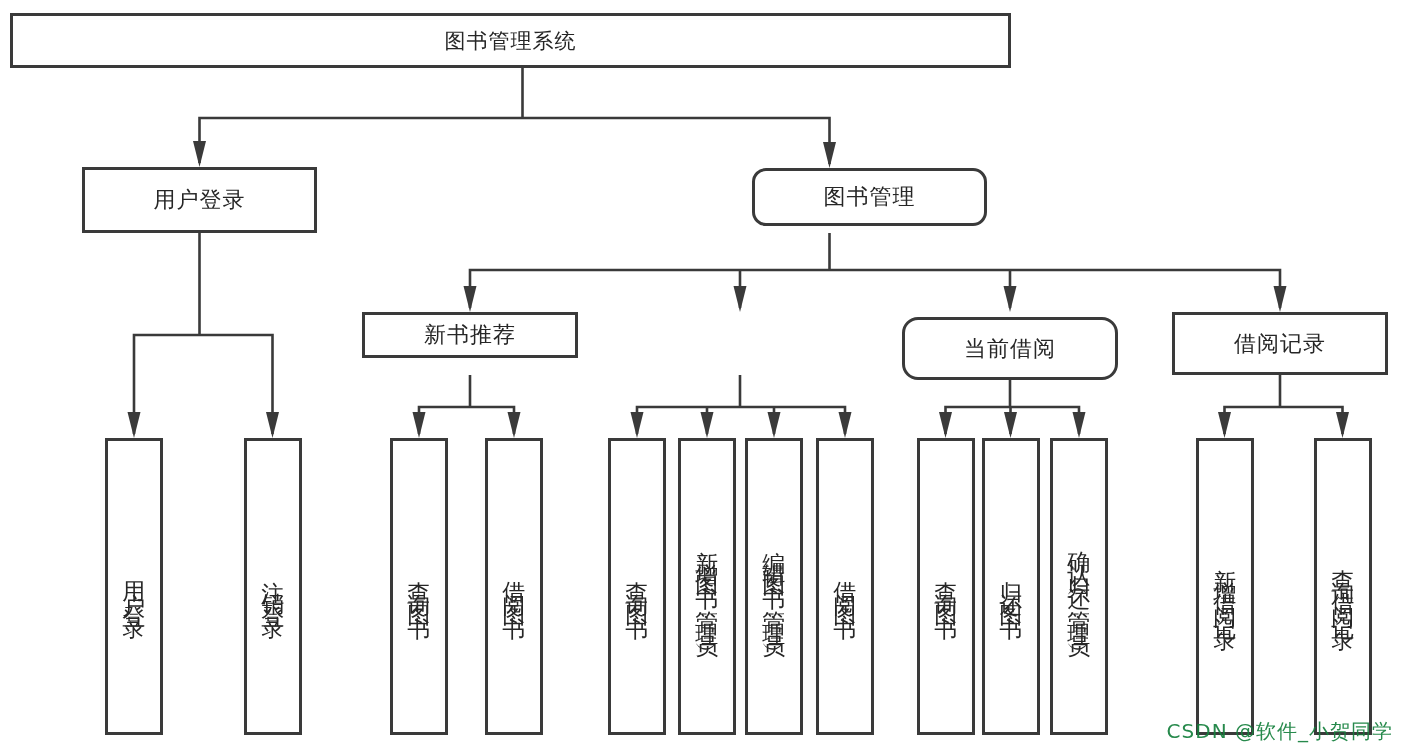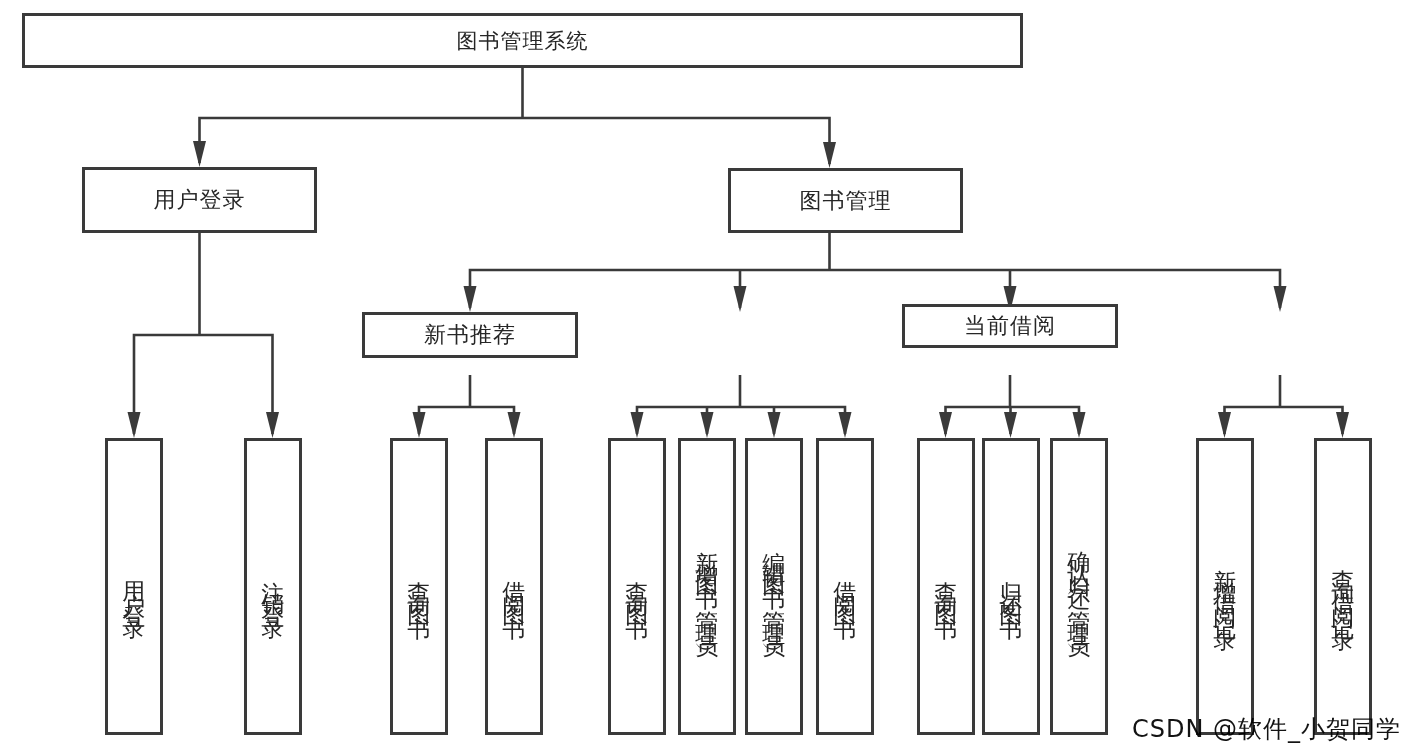--- a/index.html
+++ b/index.html
@@ -39,24 +39,24 @@
     writing-mode: vertical-rl;
     text-orientation: mixed;
     font-size: 23px;
     letter-spacing: 12px;
     line-height: 1.15;
     white-space: nowrap;
   }
 
   .watermark {
     position: absolute;
-    right: 4px;
+    right: 12px;
     bottom: 2px;
-    font-size: 24px;
-    color: #000000;
+    font-size: 20px;
+    color: #15803d;
     opacity: 0.92;
     letter-spacing: 1px;
     z-index: 2;
     white-space: nowrap;
   }
 </style>
 </head>
 <body>
 
 <div class="canvas">
@@ -94,36 +94,39 @@
       <polygon points="767.5,412 780.5,412 774,438"></polygon>
       <polygon points="838.5,412 851.5,412 845,438"></polygon>
       <polygon points="939,412 952,412 945.5,438"></polygon>
       <polygon points="1004,412 1017,412 1010.5,438"></polygon>
       <polygon points="1072.5,412 1085.5,412 1079,438"></polygon>
       <polygon points="1218,412 1231,412 1224.5,438"></polygon>
       <polygon points="1336,412 1349,412 1342.5,438"></polygon>
     </g>
   </svg>
 
-  <div class="node" style="left:22px; top:13px; width:1001px; height:55px;">
+  <div class="node" style="left:10px; top:13px; width:1001px; height:55px;">
     <span class="root-label">图书管理系统</span>
   </div>
 
   <div class="node" style="left:82px; top:167px; width:235px; height:66px;">
     <span class="h-label">用户登录</span>
   </div>
-  <div class="node" style="left:728px; top:168px; width:235px; height:65px;">
+  <div class="node" style="left:752px; top:168px; width:235px; height:58px;border-radius:14px;">
     <span class="h-label">图书管理</span>
   </div>
 
   <div class="node" style="left:362px; top:312px; width:216px; height:46px;">
     <span class="h-label">新书推荐</span>
   </div>
-  <div class="node" style="left:902px; top:304px; width:216px; height:44px;">
+  <div class="node" style="left:902px; top:317px; width:216px; height:63px;border-radius:16px;">
     <span class="h-label">当前借阅</span>
+  </div>
+  <div class="node" style="left:1172px; top:312px; width:216px; height:63px;">
+    <span class="h-label">借阅记录</span>
   </div>
 
   <div class="node leaf" style="left:105px; top:438px; width:58px; height:297px;">
     <span class="v-label">用户登录</span>
   </div>
   <div class="node leaf" style="left:244px; top:438px; width:58px; height:297px;">
     <span class="v-label">注销登录</span>
   </div>
 
   <div class="node leaf" style="left:390px; top:438px; width:58px; height:297px;">

